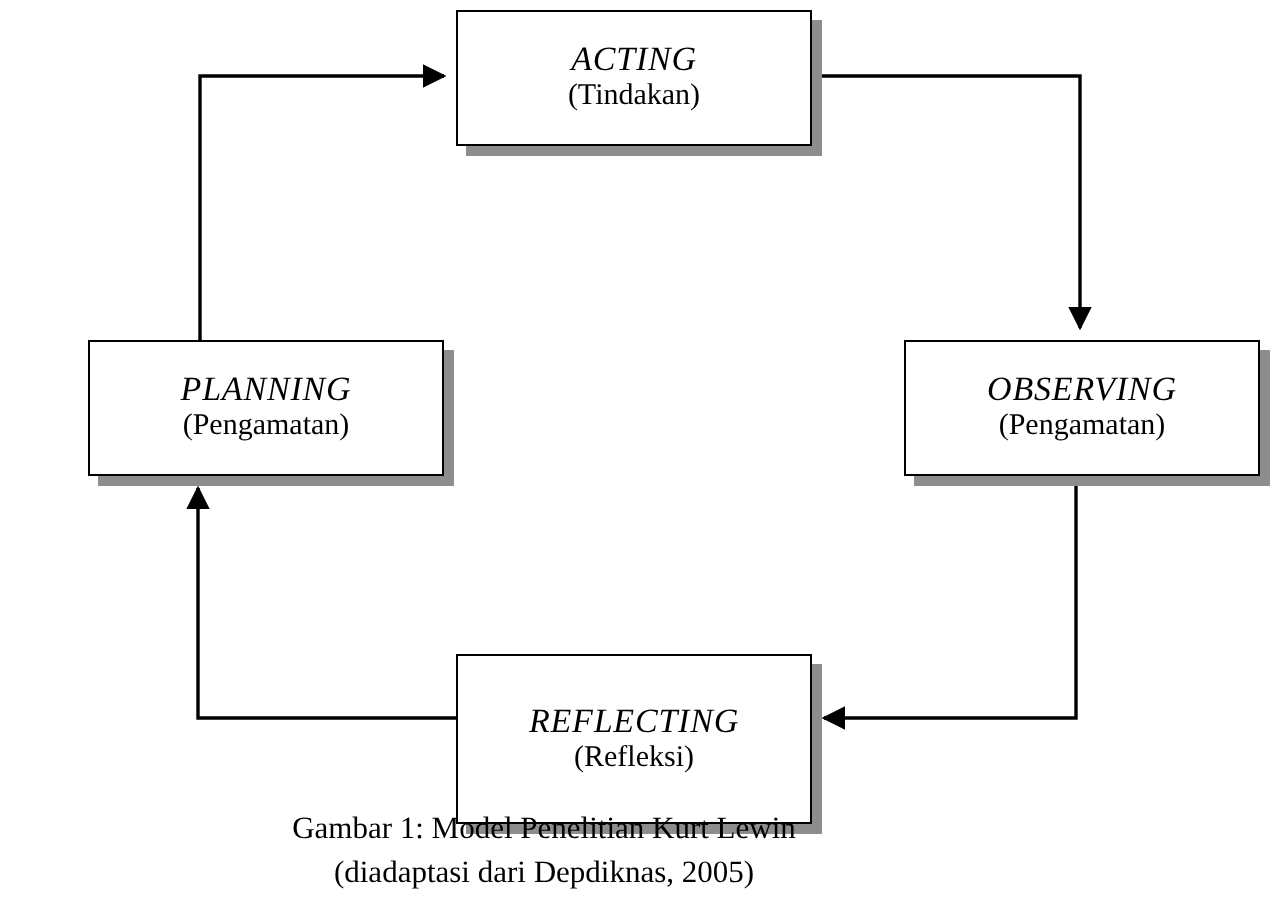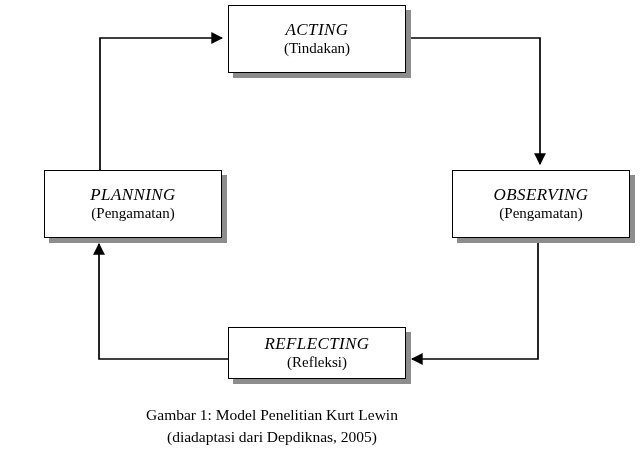--- a/index.html
+++ b/index.html
@@ -54,21 +54,21 @@
     white-space: nowrap;
   }
   .node .title-id {
     font-style: normal;
     font-size: 15px;
     white-space: nowrap;
   }
 
   #node-acting     { left: 228px; top: 5px;   width: 178px; height: 68px; }
   #node-observing  { left: 452px; top: 170px; width: 178px; height: 68px; align-items: center; }
-  #node-reflecting { left: 228px; top: 327px; width: 178px; height: 52px; }
+  #node-reflecting { left: 228px; top: 327px; width: 178px; height: 85px; }
   #node-planning   { left: 10px;  top: 170px; width: 178px; height: 68px; margin-left: 34px; }
 
   
   #caption {
     position: absolute;
     left: 0;
     top: 404px;
     width: 544px;
     text-align: center;
     font-size: 15.5px;

